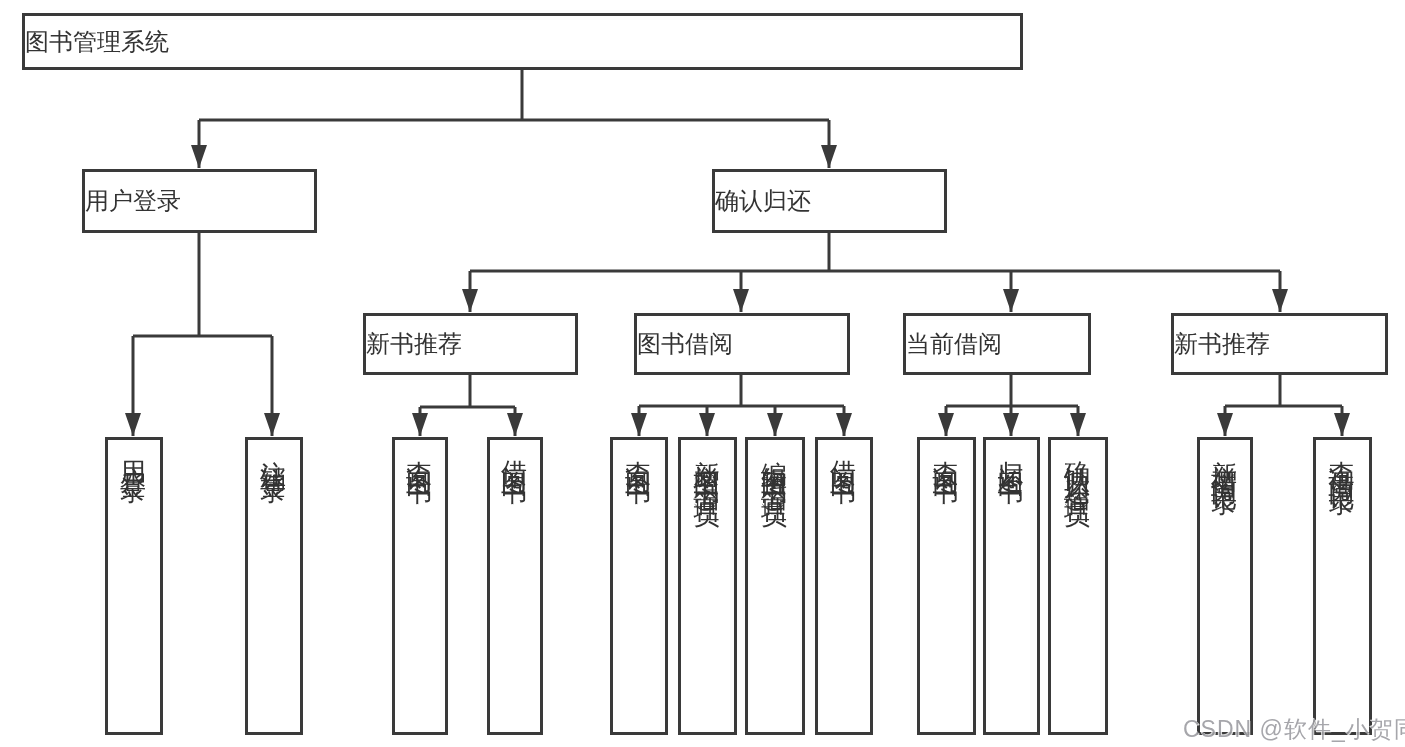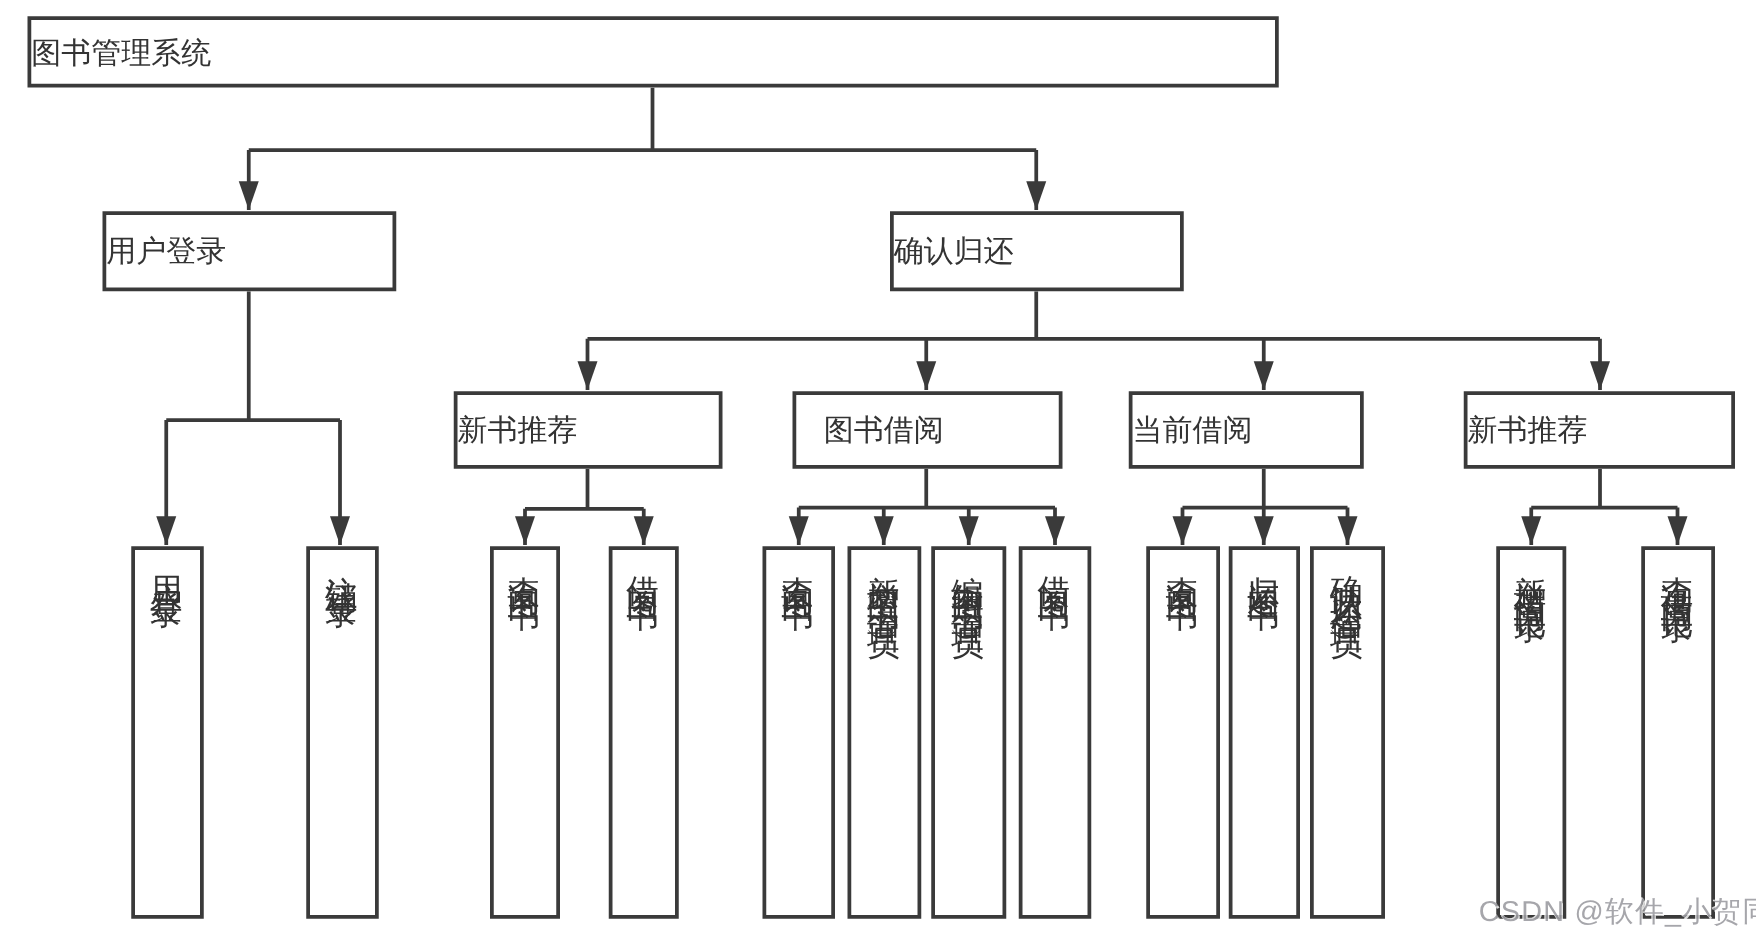--- a/index.html
+++ b/index.html
@@ -101,21 +101,21 @@
       </div>
       <div class="node" style="left: 82px; top: 169px; width: 235px; height: 64px;">
         <span>用户登录</span>
       </div>
       <div class="node" style="left: 712px; top: 169px; width: 235px; height: 64px;">
         <span>确认归还</span>
       </div>
       <div class="node" style="left: 363px; top: 313px; width: 215px; height: 62px;">
         <span>新书推荐</span>
       </div>
-      <div class="node" style="left: 634px; top: 313px; width: 216px; height: 62px; padding-left: 22px;">
+      <div class="node" style="left: 634px; top: 313px; width: 216px; height: 62px;">
         <span>图书借阅</span>
       </div>
       <div class="node" style="left: 903px; top: 313px; width: 188px; height: 62px;">
         <span>当前借阅</span>
       </div>
       <div class="node" style="left: 1171px; top: 313px; width: 217px; height: 62px;">
         <span>新书推荐</span>
       </div>
       <div class="node vertical" style="left: 105px; top: 437px; width: 58px; height: 298px;">
         <span>用户登录</span>

